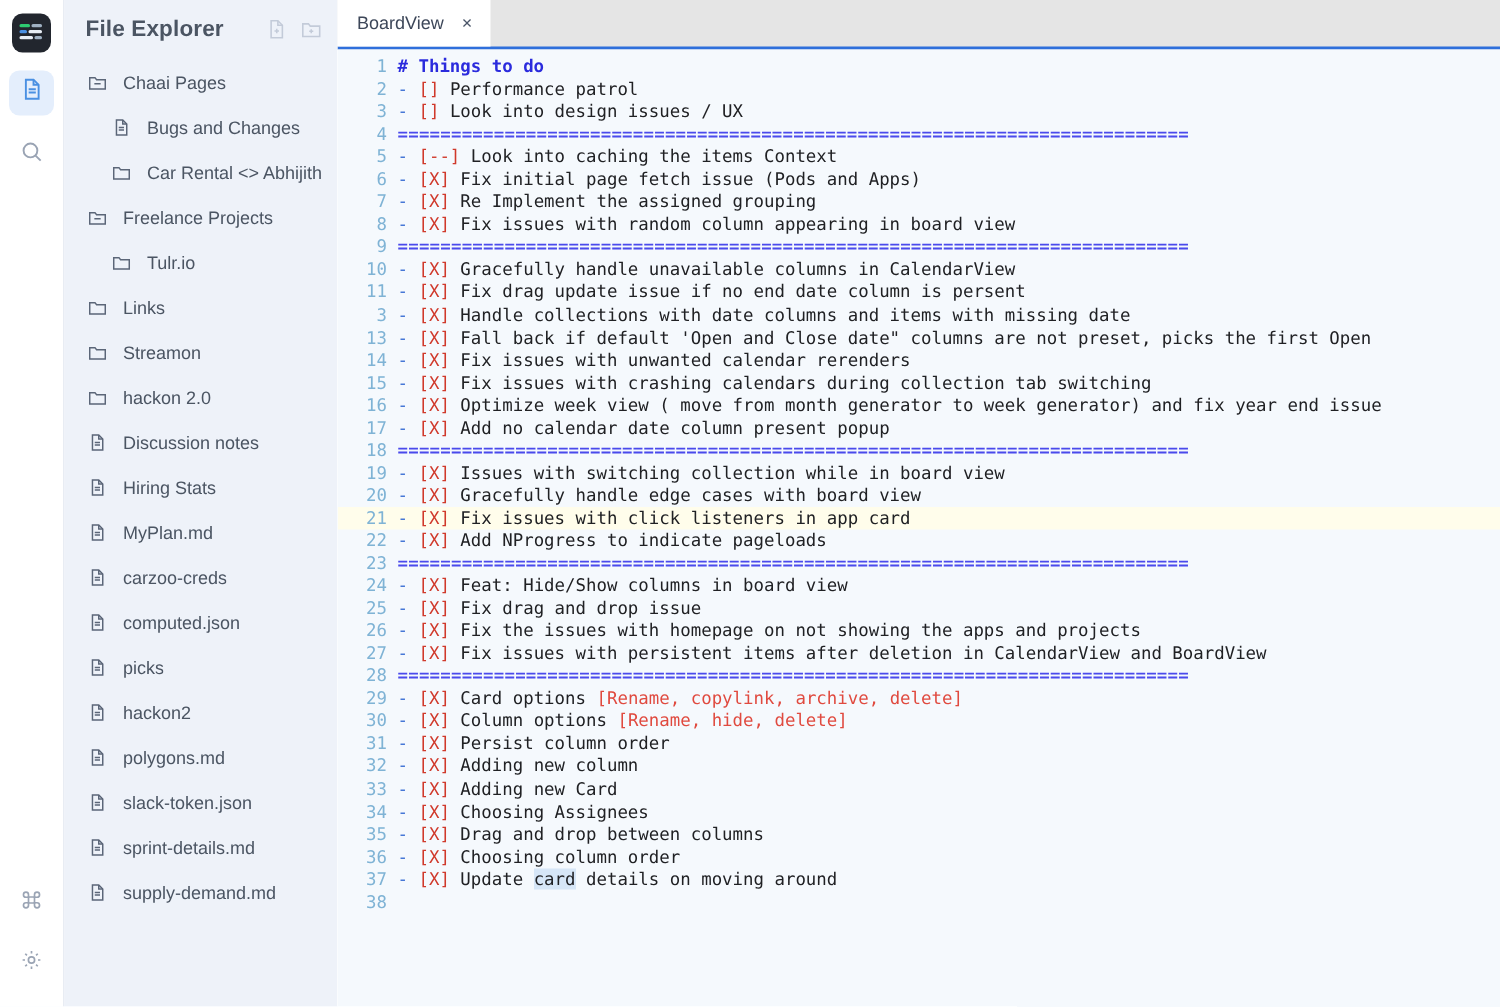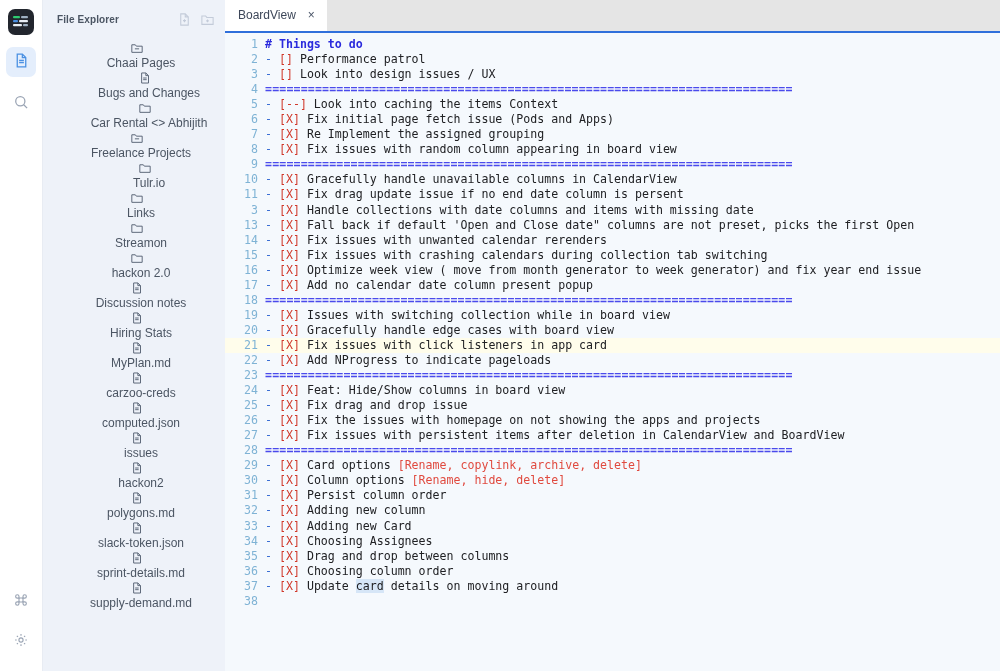--- a/index.html
+++ b/index.html
@@ -62,21 +62,21 @@
     overflow: hidden;
   }
   .explorer-head {
     height: 38px;
     display: flex;
     align-items: center;
     padding: 0 10px 0 14px;
     flex: 0 0 38px;
   }
   .explorer-title {
-    font-size: 10px;
+    font-size: 15px;
     color: #4b5563;
     font-weight: 600;
     letter-spacing: .1px;
     flex: 1 1 auto;
   }
   .head-icons { display: flex; gap: 7px; align-items: center; }
   .head-icon {
     width: 16px; height: 16px;
     color: #c3cbd9;
     display: flex; align-items: center; justify-content: center;
@@ -93,22 +93,22 @@
     white-space: nowrap;
   }
   .tree-item .ti-icon {
     width: 16px; height: 16px;
     flex: 0 0 16px;
     display: flex; align-items: center; justify-content: center;
     color: #5b6678;
     margin-right: 9px;
   }
   .tree-item .ti-label { overflow: hidden; text-overflow: ellipsis; }
-  .depth-0 { padding-left: 14px; flex-direction: column; }
-  .depth-1 { padding-left: 30px; flex-direction: column; }
+  .depth-0 { padding-left: 14px; }
+  .depth-1 { padding-left: 30px; }
 
   
   .editor-pane {
     flex: 1 1 auto;
     height: 671px;
     background: #ffffff;
     display: flex;
     flex-direction: column;
     overflow: hidden;
     position: relative;
@@ -371,21 +371,21 @@
           <span class="ti-label">computed.json</span>
         </div>
         <div class="tree-item depth-0">
           <span class="ti-icon">
             <svg width="14" height="14" viewBox="0 0 20 20" fill="none" stroke="currentColor" stroke-width="1.4">
               <path d="M5.2 2.8h6l3.8 3.8v10.6H5.2z"></path>
               <path d="M11.2 2.8v3.8h3.8"></path>
               <path d="M7.4 10h5M7.4 12.4h5"></path>
             </svg>
           </span>
-          <span class="ti-label">issues</span>
+          <span class="ti-label">picks</span>
         </div>
         <div class="tree-item depth-0">
           <span class="ti-icon">
             <svg width="14" height="14" viewBox="0 0 20 20" fill="none" stroke="currentColor" stroke-width="1.4">
               <path d="M5.2 2.8h6l3.8 3.8v10.6H5.2z"></path>
               <path d="M11.2 2.8v3.8h3.8"></path>
               <path d="M7.4 10h5M7.4 12.4h5"></path>
             </svg>
           </span>
           <span class="ti-label">hackon2</span>

